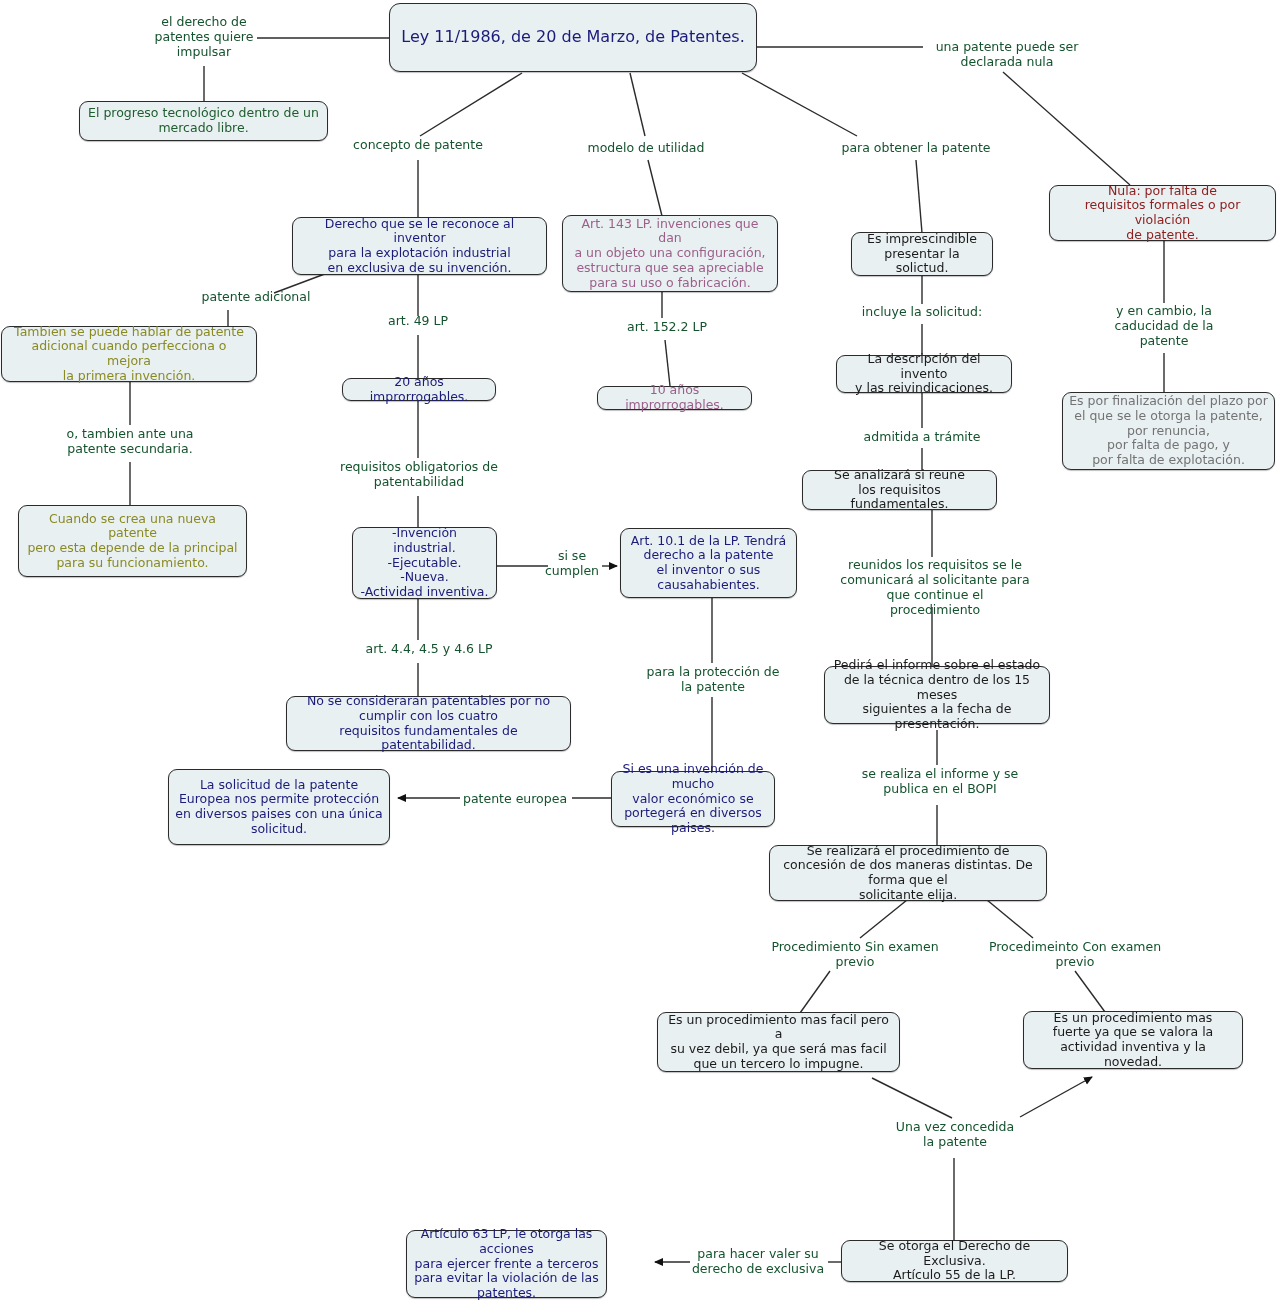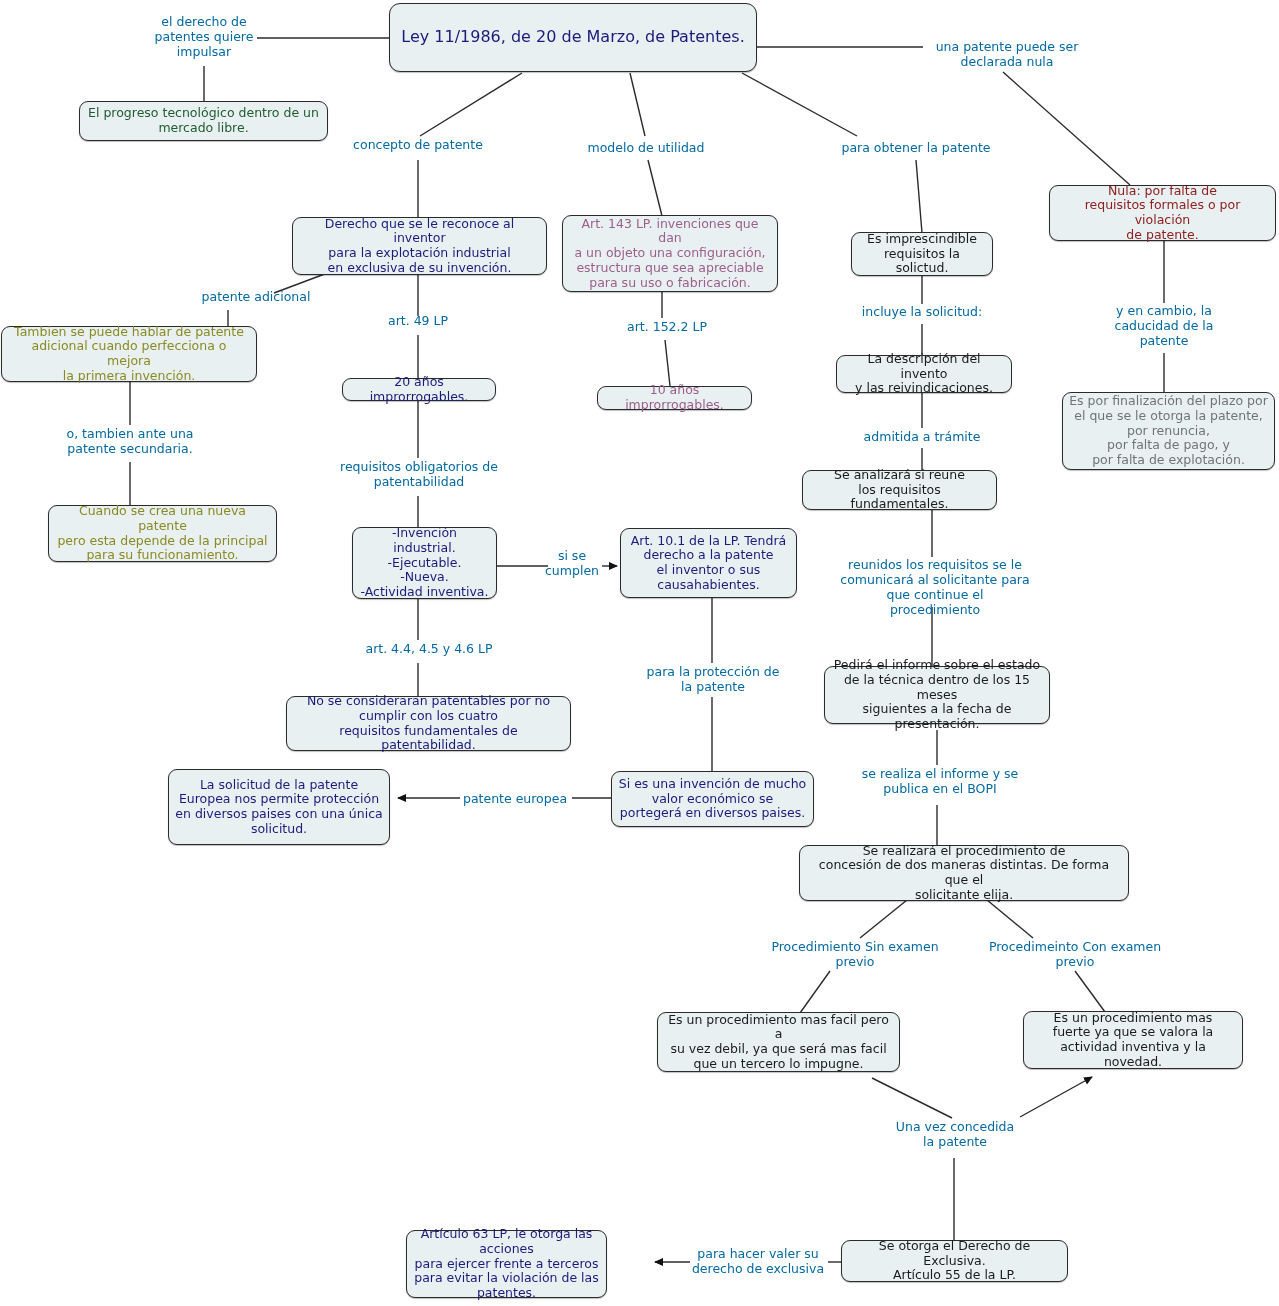--- a/index.html
+++ b/index.html
@@ -47,21 +47,21 @@
   .c-navy  { color: #1b1b7a; }
   .c-black { color: #1b1b1b; }
   .c-green { color: #1f5c2e; }
   .c-olive { color: #8a8a22; }
   .c-purple{ color: #9b5f8a; }
   .c-maroon{ color: #8f2020; }
   .c-orange{ color: #737373; }
 
   .link-label {
     position: absolute;
-    color: #0369a1;
+    color: #14532d;
     font-size: 12.5px;
     text-align: center;
     line-height: 1.2;
     white-space: pre-line;
     background: transparent;
   }
 </style>
 </head>
 <body>
 
@@ -165,21 +165,21 @@
 
   <div class="node c-purple" style="left:562px; top:215px; width:216px; height:77px;">
     <span>Art. 143 LP. invenciones que dan
 a un objeto una configuración,
 estructura que sea apreciable
 para su uso o fabricación.</span>
   </div>
 
   <div class="node c-black" style="left:851px; top:232px; width:142px; height:44px;">
     <span>Es imprescindible
-requisitos la solictud.</span>
+presentar la solictud.</span>
   </div>
 
   <div class="node c-maroon" style="left:1049px; top:185px; width:227px; height:56px;">
     <span>Nula: por falta de
 requisitos formales o por violación
 de patente.</span>
   </div>
 
   <div class="node c-olive" style="left:1px; top:326px; width:256px; height:56px;">
     <span>Tambien se puede hablar de patente
@@ -206,21 +206,21 @@
 por renuncia,
 por falta de pago, y
 por falta de explotación.</span>
   </div>
 
   <div class="node c-black" style="left:802px; top:470px; width:195px; height:40px;">
     <span>Se analizará si reune
 los requisitos fundamentales.</span>
   </div>
 
-  <div class="node c-olive" style="left:18px; top:505px; width:229px; height:57px;margin-left:30px;">
+  <div class="node c-olive" style="left:18px; top:505px; width:229px; height:72px;">
     <span>Cuando se crea una nueva patente
 pero esta depende de la principal
 para su funcionamiento.</span>
   </div>
 
   <div class="node c-navy" style="left:352px; top:527px; width:145px; height:72px;">
     <span>-Invención industrial.
 -Ejecutable.
 -Nueva.
 -Actividad inventiva.</span>
@@ -245,27 +245,27 @@
 requisitos fundamentales de patentabilidad.</span>
   </div>
 
   <div class="node c-navy" style="left:168px; top:769px; width:222px; height:76px;">
     <span>La solicitud de la patente
 Europea nos permite protección
 en diversos paises con una única
 solicitud.</span>
   </div>
 
-  <div class="node c-navy" style="left:611px; top:771px; width:203px; height:56px;">
+  <div class="node c-navy" style="left:611px; top:771px; width:164px; height:56px;">
     <span>Si es una invención de mucho
 valor económico se
 portegerá en diversos paises.</span>
   </div>
 
-  <div class="node c-black" style="left:799px; top:845px; width:330px; height:56px;text-align:center;">
+  <div class="node c-black" style="left:769px; top:845px; width:278px; height:56px;text-align:center;">
     <span>Se realizará el procedimiento de
 concesión de dos maneras distintas. De forma que el
 solicitante elija.</span>
   </div>
 
   <div class="node c-black" style="left:657px; top:1012px; width:243px; height:60px;">
     <span>Es un procedimiento mas facil pero a
 su vez debil, ya que será mas facil
 que un tercero lo impugne.</span>
   </div>

